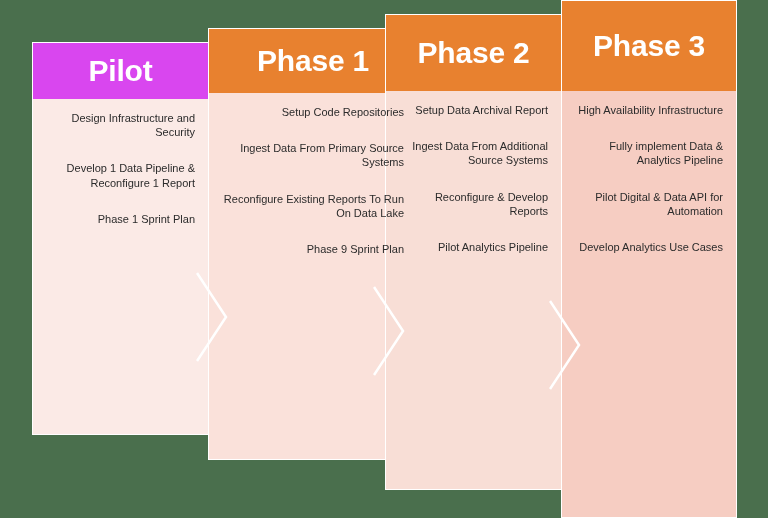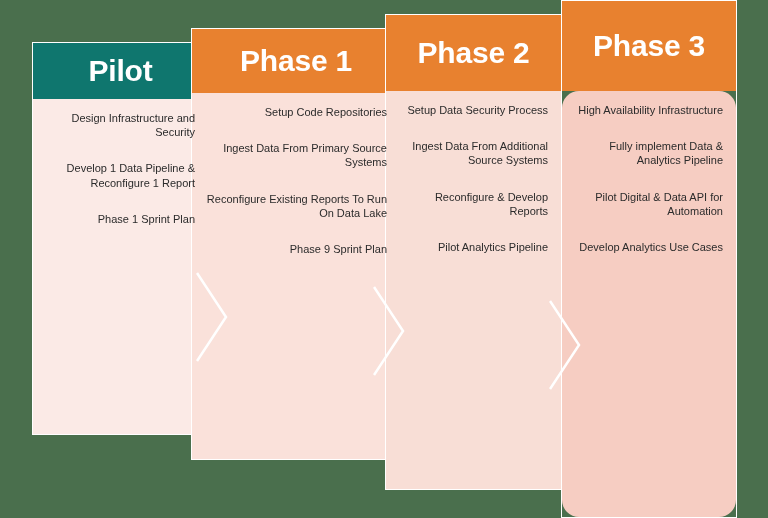--- a/index.html
+++ b/index.html
@@ -66,21 +66,21 @@
     left: 32px;
     top: 42px;
     width: 177px;
     height: 393px;
   }
   #col-pilot .phase-header { height: 56px; }
   #col-pilot .phase-body { background: #fbeae6; }
 
   
   #col-phase1 {
-    left: 191px;
+    left: 208px;
     top: 28px;
     width: 210px;
     height: 432px;
   }
   #col-phase1 .phase-header { height: 64px; }
   #col-phase1 .phase-body { background: #fae1da; }
 
   
   #col-phase2 {
     left: 385px;
@@ -92,61 +92,61 @@
   #col-phase2 .phase-body { background: #f8ded6; }
 
   
   #col-phase3 {
     left: 561px;
     top: 0px;
     width: 176px;
     height: 518px;
   }
   #col-phase3 .phase-header { height: 90px; }
-  #col-phase3 .phase-body { background: #f6cdc2; border-radius: 17px; }
+  #col-phase3 .phase-body { background: #f6cdc2; }
 
   
   .chevron {
     position: absolute;
     z-index: 5;
     pointer-events: none;
   }
   .chevron svg { display: block; }
   #chevron-1 { left: 196px; top: 272px; }
   #chevron-2 { left: 373px; top: 286px; }
   #chevron-3 { left: 549px; top: 300px; }
 </style>
 </head>
 <body>
 
 <div id="diagram" style="background: rgb(74, 111, 77);">
 
   <div class="phase-column" id="col-pilot">
-    <div class="phase-header" style="background: #0f766e; color: rgb(255, 255, 255);">Pilot</div>
+    <div class="phase-header" style="background: #d946ef; color: rgb(255, 255, 255);">Pilot</div>
     <div class="phase-body" style="background: rgb(251, 234, 230);">
       <div class="phase-item">Design Infrastructure and Security</div>
       <div class="phase-item">Develop 1 Data Pipeline &amp; Reconfigure 1 Report</div>
       <div class="phase-item">Phase 1 Sprint Plan</div>
     </div>
   </div>
 
   <div class="phase-column" id="col-phase1">
     <div class="phase-header" style="background: rgb(232, 129, 47); color: rgb(255, 255, 255);">Phase 1</div>
     <div class="phase-body" style="background: rgb(250, 225, 218);">
       <div class="phase-item">Setup Code Repositories</div>
       <div class="phase-item">Ingest Data From Primary Source Systems</div>
       <div class="phase-item">Reconfigure Existing Reports To Run On Data Lake</div>
       <div class="phase-item">Phase 9 Sprint Plan</div>
     </div>
   </div>
 
   <div class="phase-column" id="col-phase2">
     <div class="phase-header" style="background: rgb(232, 129, 47); color: rgb(255, 255, 255);">Phase 2</div>
     <div class="phase-body" style="background: rgb(248, 222, 214);">
-      <div class="phase-item">Setup Data Security Process</div>
+      <div class="phase-item">Setup Data Archival Report</div>
       <div class="phase-item">Ingest Data From Additional Source Systems</div>
       <div class="phase-item">Reconfigure &amp; Develop Reports</div>
       <div class="phase-item">Pilot Analytics Pipeline</div>
     </div>
   </div>
 
   <div class="phase-column" id="col-phase3">
     <div class="phase-header" style="background: rgb(232, 129, 47); color: rgb(255, 255, 255);">Phase 3</div>
     <div class="phase-body" style="background: rgb(246, 205, 194);">
       <div class="phase-item">High Availability Infrastructure</div>

